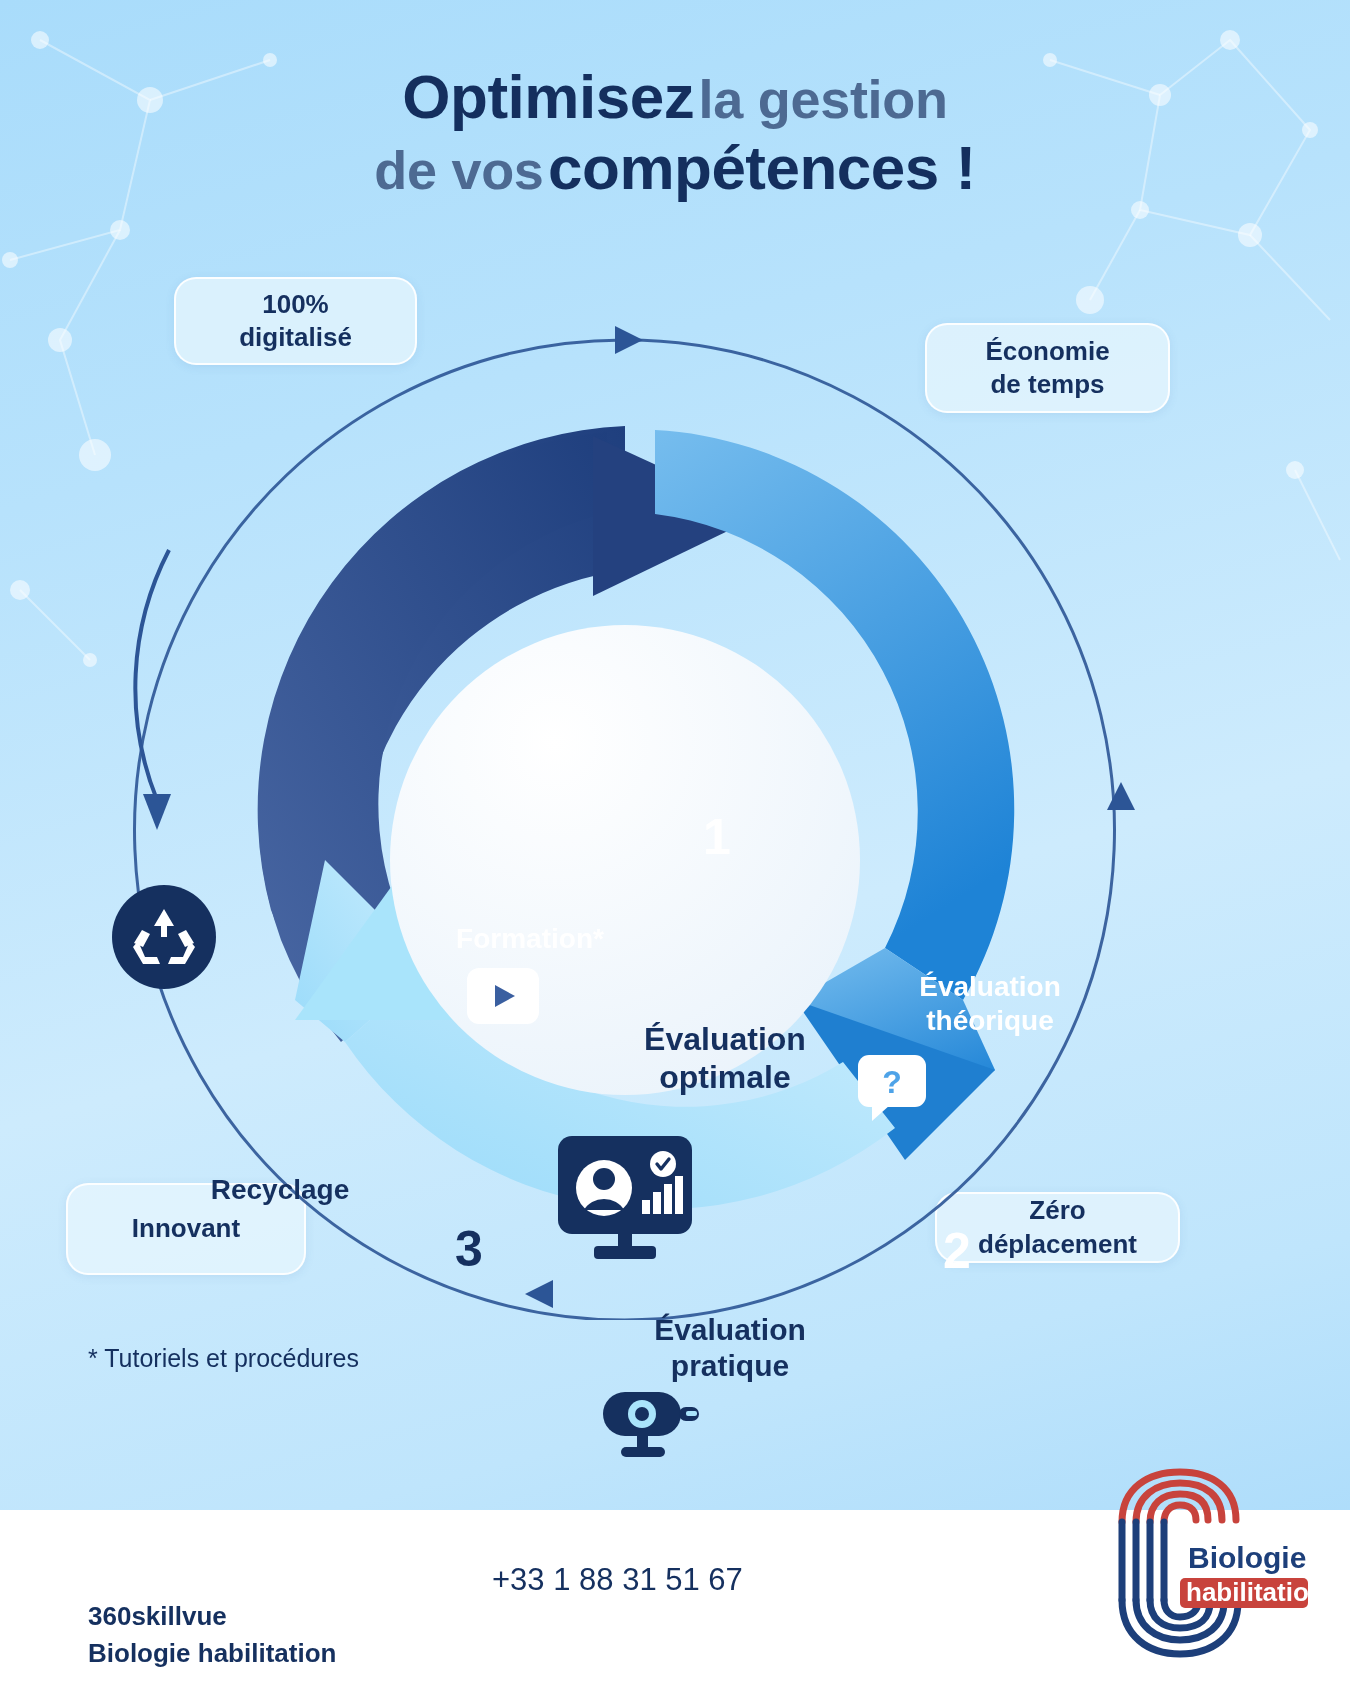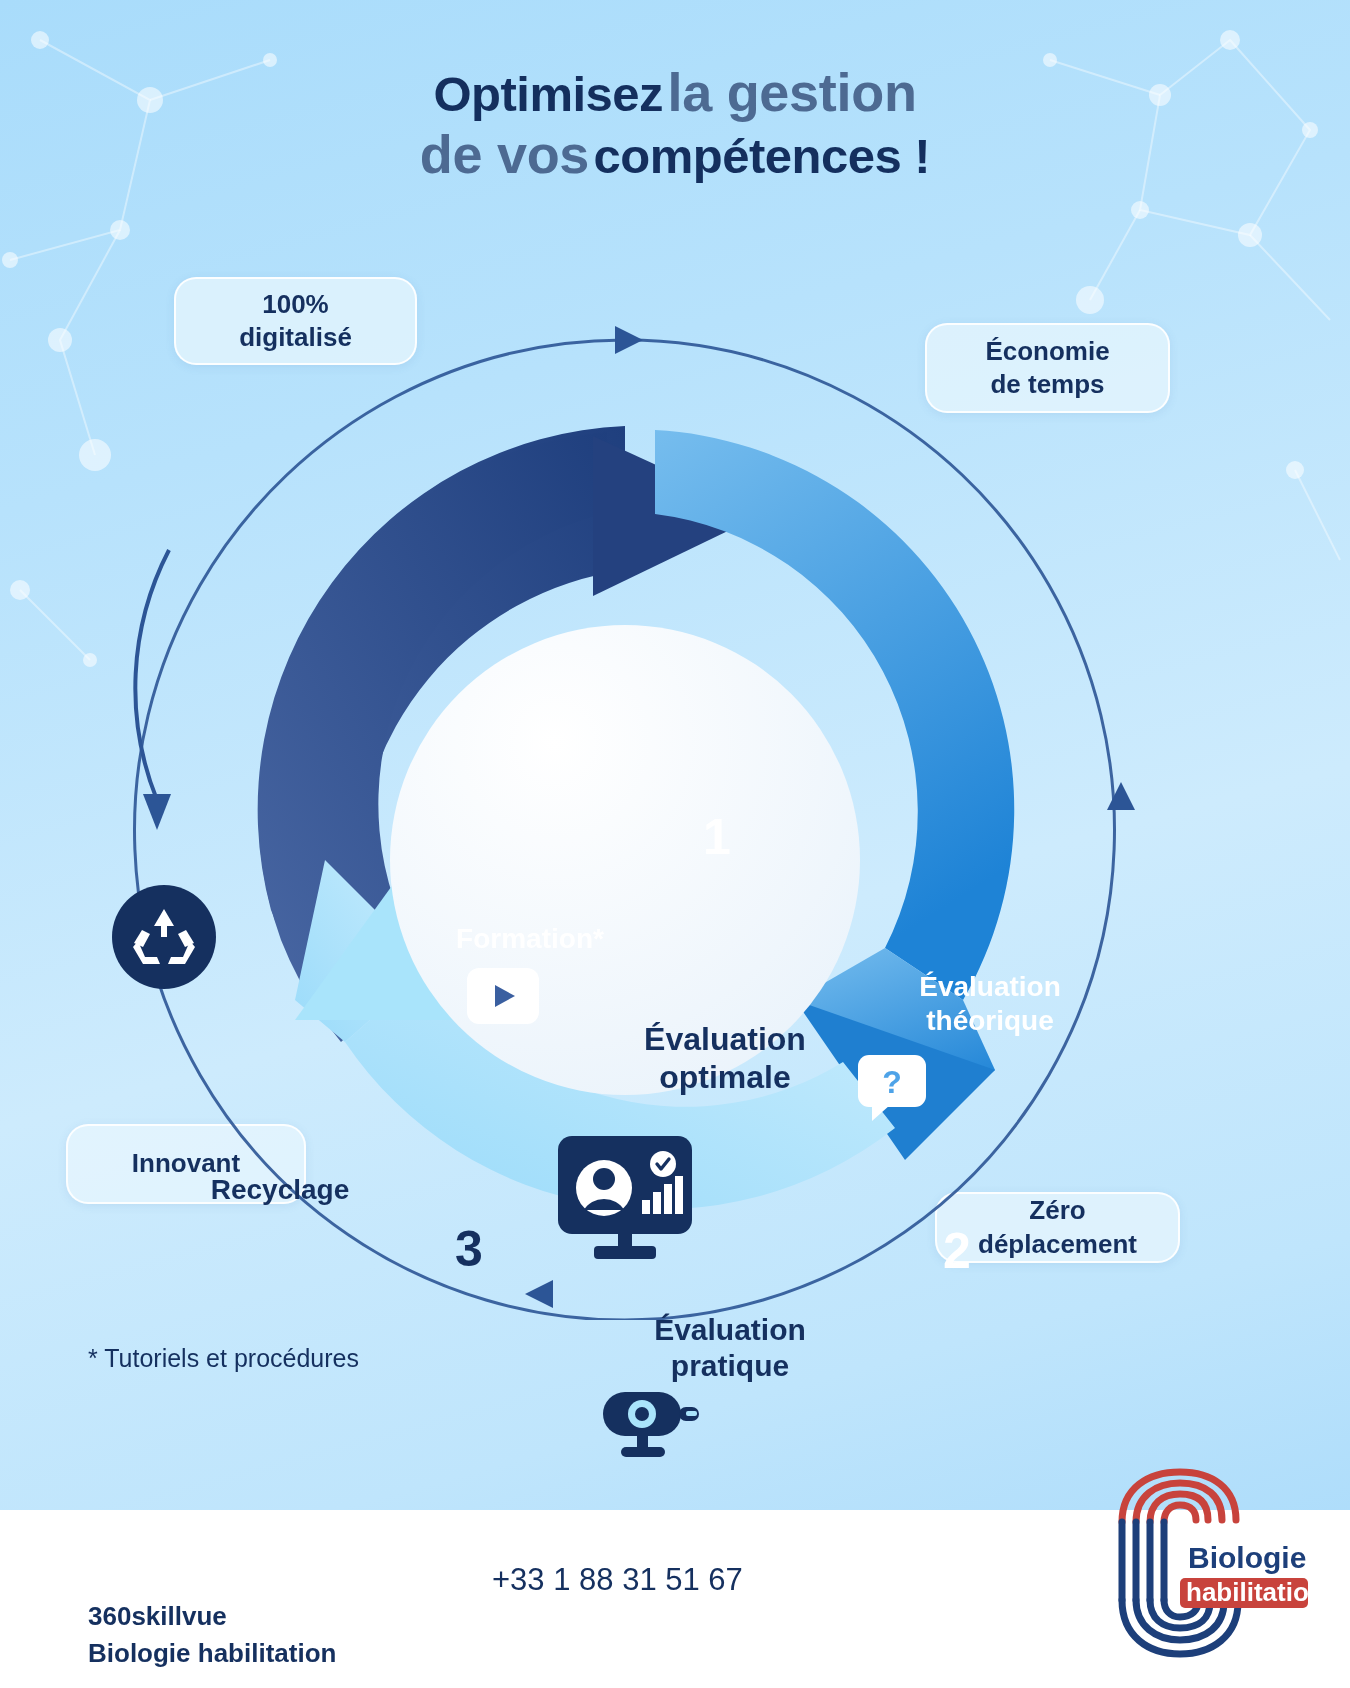--- a/index.html
+++ b/index.html
@@ -32,21 +32,21 @@
   .title-block {
     position: absolute;
     top: 62px;
     left: 0;
     width: 1350px;
     text-align: center;
     line-height: 1.14;
   }
   .title-line { white-space: nowrap; }
   .t-bold {
-    font-size: 49px;
+    font-size: 62px;
     font-weight: bold;
     color: #142f5e;
     letter-spacing: -0.5px;
   }
   .t-light {
     font-size: 54px;
     font-weight: bold;
     color: #4d6a92;
     letter-spacing: -0.3px;
   }
@@ -63,21 +63,21 @@
     line-height: 1.28;
     text-align: center;
     display: flex;
     align-items: center;
     justify-content: center;
     padding: 10px 16px;
     box-shadow: 0 2px 10px rgba(60,110,170,0.10);
   }
   #badge-digital   { left: 174px;  top: 277px;  width: 243px; height: 88px; }
   #badge-economie  { left: 925px;  top: 323px;  width: 245px; height: 90px; }
-  #badge-innovant  { left: 66px;   top: 1124px; width: 240px; height: 80px; }
+  #badge-innovant  { left: 66px;   top: 1183px; width: 240px; height: 92px; }
   #badge-zero      { left: 935px;  top: 1192px; width: 245px; height: 71px; }
 
   
   #cycle {
     position: absolute;
     left: 95px;
     top: 300px;
     width: 1060px;
     height: 1020px;
   }

